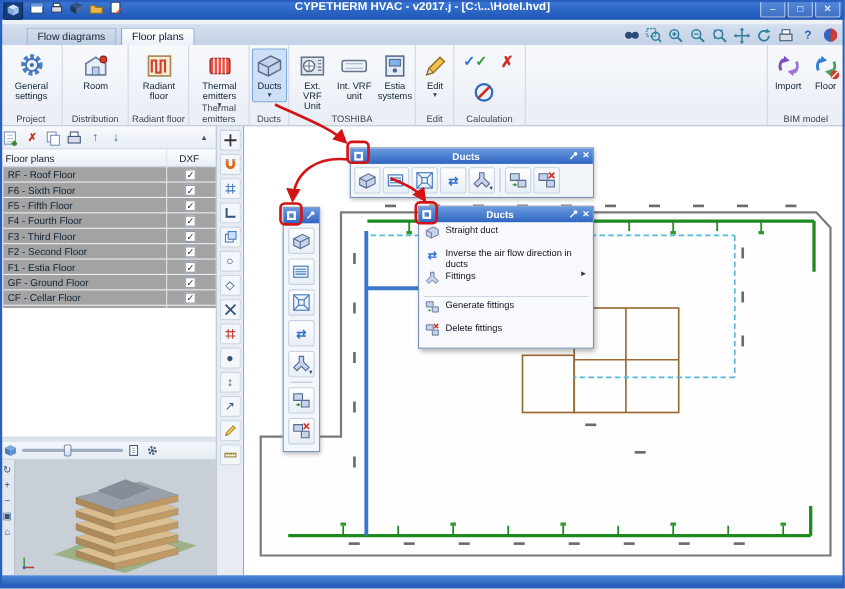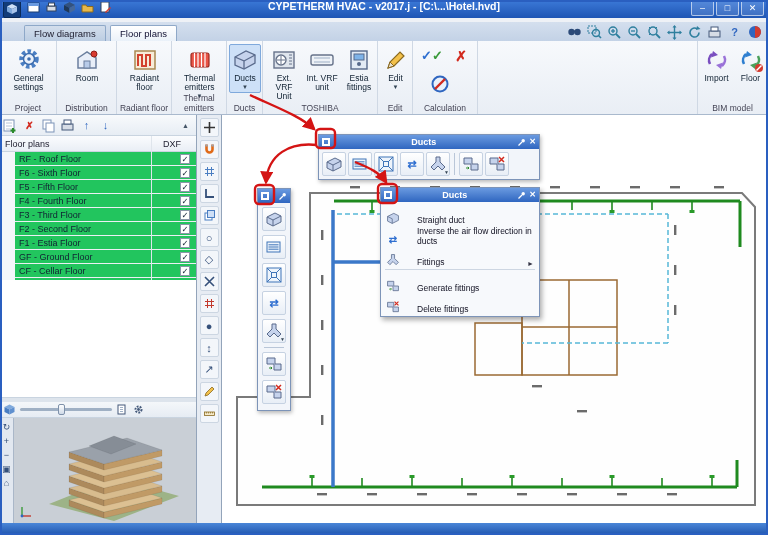--- a/index.html
+++ b/index.html
@@ -30,21 +30,21 @@
   .rbtn .cap{line-height:9px}
   .rbtn.sel{background:#cde0f7;border-color:#7fa9dc}
   .ddown{font-size:6px;color:#345;line-height:6px}
   .icon26{width:26px;height:26px;display:flex;align-items:center;justify-content:center}
 
   
   .lpanel{position:absolute;left:0;top:115px;width:197px;height:408px;background:#f3f6fa;border-right:1px solid #93a4ba}
   .lp-toolbar{position:absolute;left:0;top:0;right:0;height:21px;background:linear-gradient(#f8fafc,#e7edf4);border-bottom:1px solid #c9d4e0;display:flex;align-items:center;gap:2px;padding:0 2px}
   .lico{width:17px;height:17px;display:flex;align-items:center;justify-content:center;font-size:11px;border-radius:2px}
   .lp-header{position:absolute;top:21px;left:0;right:0;height:16px;background:linear-gradient(#fbfcfe,#e9eef5);border-bottom:1px solid #c9d4e0;font-size:9px;color:#223;display:flex;align-items:center}
-  .lp-rows{position:absolute;top:37px;left:15px;right:0;height:128px;background:#22c55e}
+  .lp-rows{position:absolute;top:37px;left:3px;right:0;height:128px;background:#a3a3a3}
   .frow{height:14px;display:flex;align-items:center;font-size:9px;color:#123;border-bottom:1px solid #eceff4;padding-left:4px;position:relative}
   .cb{position:absolute;left:165px;top:1.5px;width:10px;height:10px;border:1px solid #8a97a8;background:#fff;font-size:8.5px;line-height:9px;text-align:center;color:#234}
   .colline{position:absolute;left:151px;top:21px;height:144px;width:1px;background:#dfe5ec}
   .lp-fill{position:absolute;top:165px;left:0;right:0;height:118px;background:#fff;border-bottom:1px solid #c9d4e0}
   .lp-split{position:absolute;top:283px;left:0;right:0;height:4px;background:#dde4ec}
   .sliderrow{position:absolute;top:287px;left:0;right:0;height:16px;background:linear-gradient(#f4f7fa,#e6ecf3);display:flex;align-items:center;gap:5px;padding:0 4px;border-bottom:1px solid #c9d4e0}
   .slidertrack{position:relative;width:92px;height:3px;background:#9fb0c4;border-radius:2px}
   .sliderthumb{position:absolute;left:38px;top:-4px;width:7px;height:11px;background:linear-gradient(#fdfefe,#cfdae8);border:1px solid #7e91aa;border-radius:2px}
   .preview{position:absolute;top:303px;left:0;right:0;height:105px;background:#c9cfd6;display:flex}
   .pstrip{width:14px;height:100%;background:#e2e8f0;border-right:1px solid #aab7c8;display:flex;flex-direction:column;align-items:center;gap:3px;padding-top:3px}
@@ -64,21 +64,21 @@
   .xbtn{font-size:8px;font-weight:bold;line-height:10px}
   .ftbH{position:absolute;left:96px;top:19px;width:222px;border:1px solid #7d94b8;background:#f2f5fa;box-shadow:1px 2px 4px rgba(0,0,0,.28);z-index:20}
   .tbodyH{display:flex;align-items:center;gap:2px;padding:3px}
   .tbtn{width:24px;height:24px;border:1px solid #c6d2e2;background:linear-gradient(#ffffff,#e8eef6);display:flex;align-items:center;justify-content:center;border-radius:2px;position:relative}
   .tsep{width:1px;height:22px;background:#b9c6d8;margin:0 2px}
   .ftbV{position:absolute;left:35px;top:73px;width:34px;border:1px solid #7d94b8;background:#f2f5fa;box-shadow:1px 2px 4px rgba(0,0,0,.28);z-index:20}
   .tbodyV{display:flex;flex-direction:column;align-items:center;gap:4px;padding:4px 0 6px}
   .tsepH{width:20px;height:1px;background:#b9c6d8}
   .tinydd{position:absolute;right:0px;bottom:0px;font-size:5px;color:#345}
   .menu{position:absolute;left:158px;top:72px;width:160px;border:1px solid #7d94b8;background:#f7f9fc;box-shadow:2px 3px 5px rgba(0,0,0,.33);z-index:30}
-  .mitem{display:flex;align-items:flex-end;gap:17px;height:21px;padding:0 5px;font-size:8.5px;color:#112}
+  .mitem{display:flex;align-items:flex-start;gap:5px;height:21px;padding:0 5px;font-size:8.5px;color:#112}
   .micon{width:14px;height:14px;flex:0 0 14px;display:flex;align-items:center;justify-content:center}
   .msep{height:1px;background:#cdd6e2;margin:2px 4px}
   .marrow{margin-left:auto;font-size:7px;color:#334}
 
   
   .redoverlay{position:absolute;left:0;top:0;width:768px;height:535px;z-index:60;pointer-events:none}
   .statusbar{position:absolute;left:0;top:523px;width:768px;height:12px;background:linear-gradient(#4a86d8,#1f55ae)}
   .wedge{position:absolute;inset:0;border:2px solid #2a5fc0;pointer-events:none;z-index:70}
 </style>
 </head>
@@ -300,21 +300,21 @@
         <span class="cap">Int. VRF unit</span>
       </div>
       <div class="rbtn" style="left:79px;width:34px">
         <span class="icon26">
             <svg width="26" height="26">
               <rect x="5" y="4" width="16" height="18" fill="#e3ebf5" stroke="#56688a" stroke-width="1.4"></rect>
               <rect x="8" y="7" width="10" height="6" fill="#7fb3e8" stroke="#56688a"></rect>
               <circle cx="13" cy="17" r="2" fill="#56688a"></circle>
             </svg>
           </span>
-        <span class="cap">Estia fittings</span>
+        <span class="cap">Estia systems</span>
       </div>
       <div class="glabel">TOSHIBA</div>
     </div>
 
     <div class="rgroup" style="left:378px;width:35px">
       <div class="rbtn" style="left:2px;width:31px">
         <span class="icon26">
             <svg width="26" height="26">
               <path d="M5,21 L7,15 L17,5 L21,9 L11,19 Z" fill="#f3c14b" stroke="#8a6a20" stroke-width="1.2"></path>
               <path d="M5,21 L7,15 L11,19 Z" fill="#e8e0d0" stroke="#8a6a20"></path>

